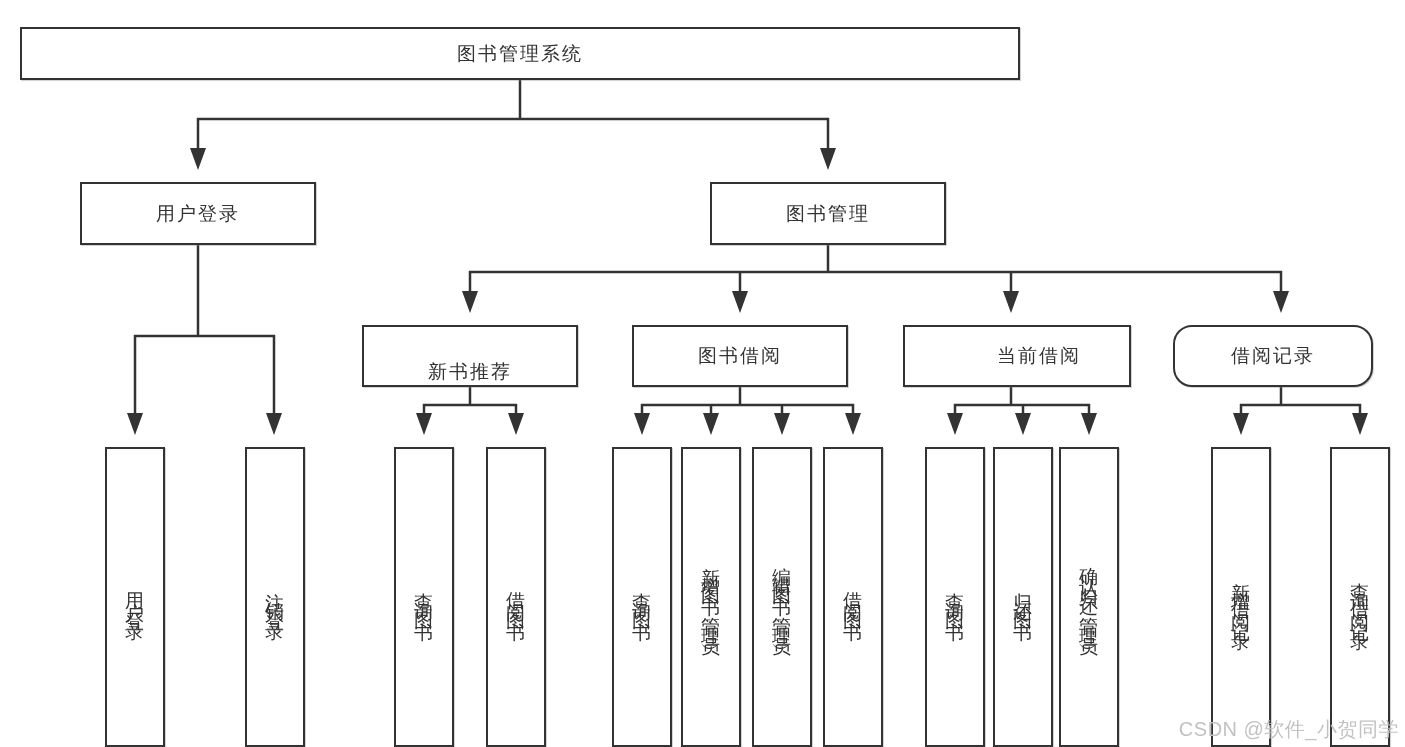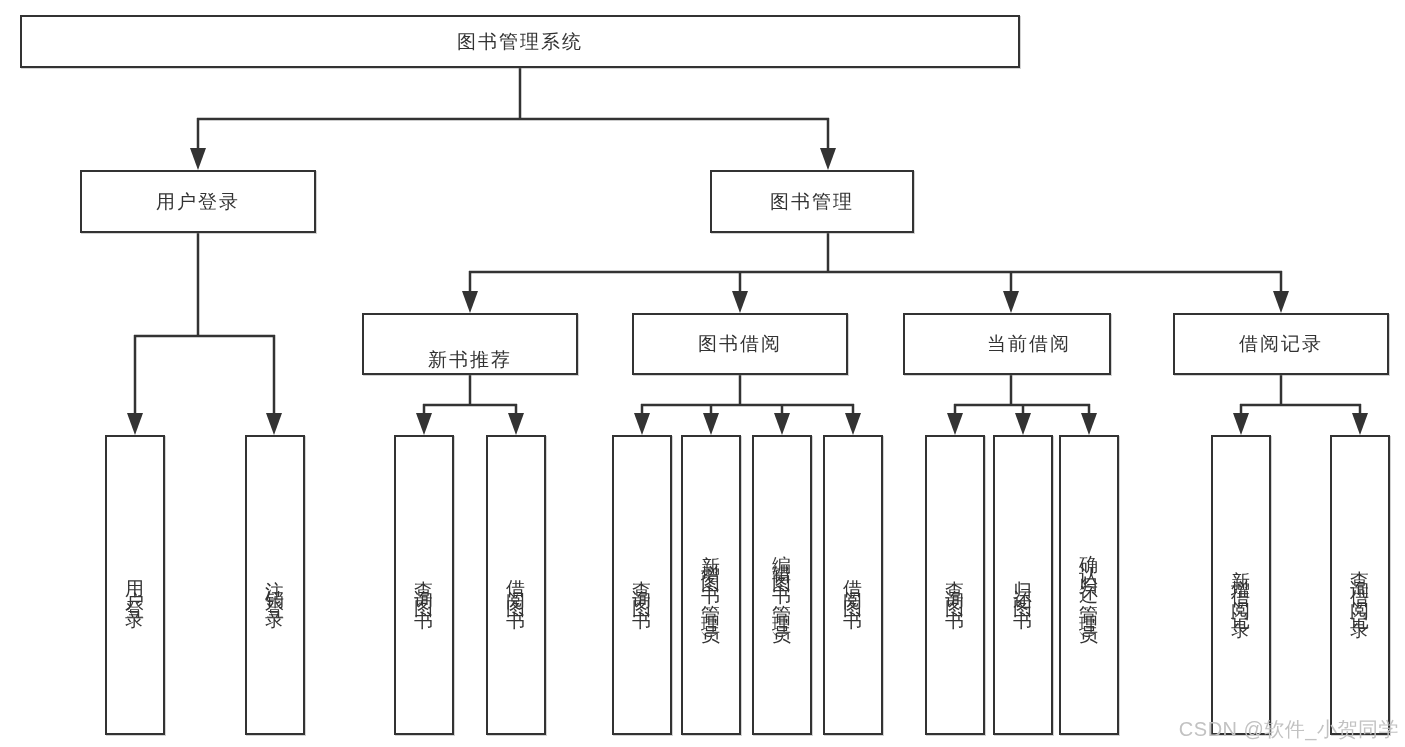--- a/index.html
+++ b/index.html
@@ -35,41 +35,42 @@
     position: absolute;
     box-sizing: border-box;
     border: 2.5px solid var(--color-line);
     background: #ffffff;
     color: var(--color-text);
     display: flex;
     align-items: center;
     justify-content: center;
     z-index: 2;
     box-shadow: 1px 1px 0 rgba(130,130,130,0.35);
+    margin-top: 12px;
   }
   .node .lbl {
     font-size: 19px;
     letter-spacing: 2px;
     white-space: nowrap;
   }
   .leaf .lbl {
     writing-mode: vertical-rl;
     text-orientation: mixed;
     letter-spacing: 10px;
     white-space: normal;
     line-height: 1;
   }
   
   .n-root { left: 20px;  top: 15px;  width: 1000px; height: 53px; }
   .n-l2-0 { left: 80px;  top: 170px; width: 236px;  height: 63px; }
-  .n-l2-1 { left: 710px; top: 170px; width: 204px;  height: 63px; }
+  .n-l2-1 { left: 710px; top: 170px; width: 236px;  height: 63px; }
   .n-l3-0 { left: 362px;  top: 313px; width: 216px; height: 62px; align-items: flex-end; }
   .n-l3-1 { left: 632px;  top: 313px; width: 216px; height: 62px; text-align: center; }
-  .n-l3-2 { left: 903px;  top: 313px; width: 208px; height: 62px; padding-left: 44px; }
-  .n-l3-3 { left: 1173px; top: 313px; width: 216px; height: 62px; }
+  .n-l3-2 { left: 903px;  top: 313px; width: 228px; height: 62px; padding-left: 44px; }
+  .n-l3-3 { left: 1173px; top: 313px; width: 200px; height: 62px; border-radius: 19px; }
   .leaf { top: 435px; width: 60px; height: 300px; }
   .n-lf-0  { left: 105px; }
   .n-lf-1  { left: 245px; }
   .n-lf-2  { left: 394px; }
   .n-lf-3  { left: 486px; }
   .n-lf-4  { left: 612px; }
   .n-lf-5  { left: 681px; }
   .n-lf-6  { left: 752px; }
   .n-lf-7  { left: 823px; }
   .n-lf-8  { left: 925px; }

